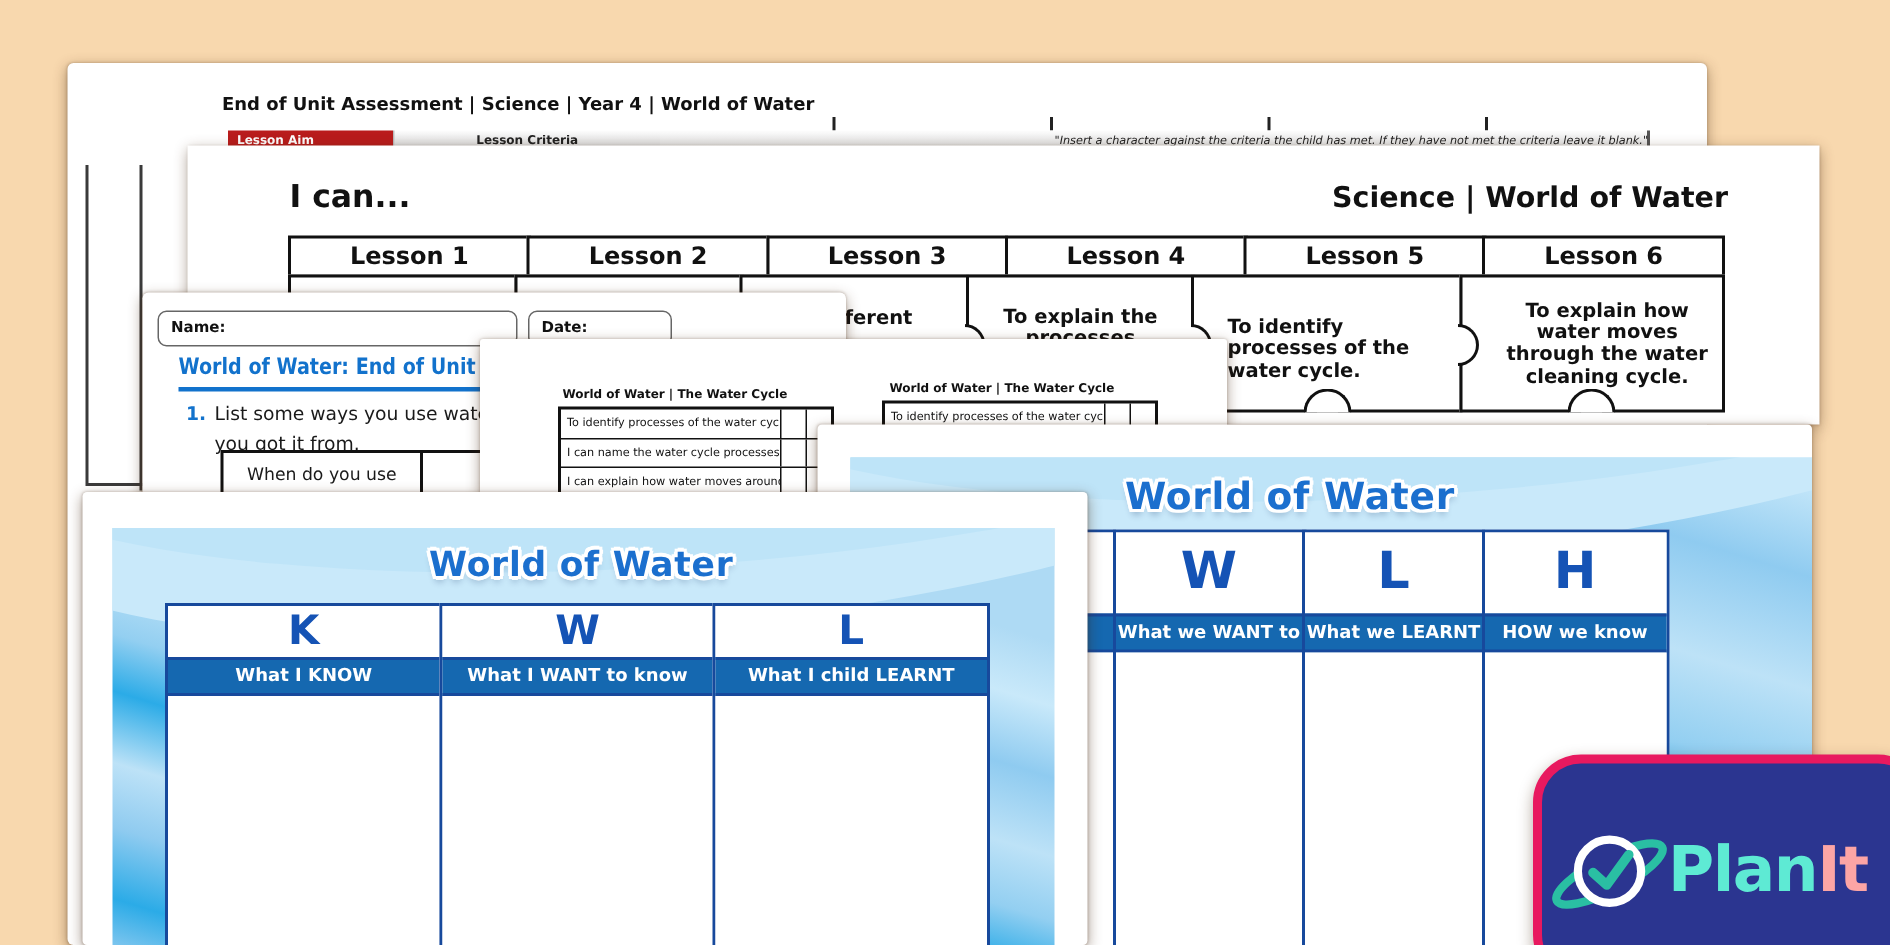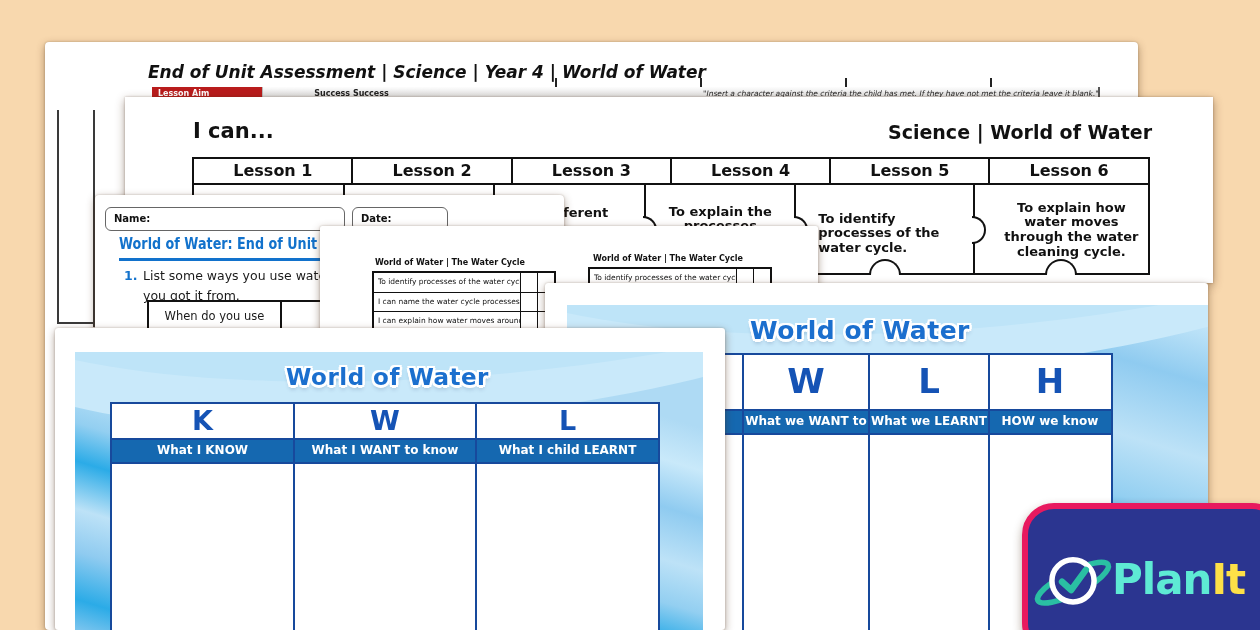--- a/index.html
+++ b/index.html
@@ -8,21 +8,21 @@
     position: relative; width: 1260px; height: 630px;
     background: #f8d8ae; overflow: hidden;
   }
   .sheet {
     position: absolute; background: #fff;
     box-shadow: 0 3px 9px rgba(70,40,15,.45), 0 0 2px rgba(70,40,15,.3);
     border-radius: 4px; overflow: hidden;
   }
   
   #sheetA { left: 45px; top: 42px; width: 1093px; height: 588px; }
-  .a-title { position: absolute; left: 103px; top: 20px; font-size: 17px; font-weight: bold; color: #111; font-style: italic; }
+  .a-title { position: absolute; left: 103px; top: 20px; font-size: 12px; font-weight: bold; color: #111; }
   .a-tab-pink { position: absolute; left: 107px; top: 45px; width: 110px; height: 13px;
     background: #b91c1c; color: #fff; font-size: 8px; font-weight: bold; line-height: 13px; padding-left: 6px; }
   .a-tab-gray { position: absolute; left: 217px; top: 45px; width: 178px; height: 13px;
     background: linear-gradient(#fdfdfd, #d2d2d2); color: #222; font-size: 8px; font-weight: bold;
     line-height: 13px; text-align: center; border-left: 1px solid #bbb; }
   .a-bar-rest { position: absolute; left: 395px; top: 45px; width: 660px; height: 13px;
     background: linear-gradient(#fdfdfd, #d8d8d8); border-right: 2px solid #555; }
   .a-note { position: absolute; left: 263px; top: 2px; font-size: 7.5px; font-style: italic; color: #222; white-space: nowrap; }
   .a-tick { position: absolute; width: 2px; height: 9px; top: 36px; background: #222; }
   .a-line { position: absolute; background: #3a3a3a; }
@@ -103,35 +103,35 @@
   #sheetG .kwl-table { left: 55px; top: 74px; }
   #sheetG .kwl-col { width: 185px; height: 235px; }
   #sheetG .kwl-letter { height: 34px; font-size: 27px; line-height: 33px; }
   #sheetG .kwl-sub { height: 26px; line-height: 21px; }
   
   #logoCard { position: absolute; left: 1022px; top: 503px; width: 262px; height: 152px;
     background: #2b3590; border: 6px solid #e8195f; border-radius: 32px;
     box-shadow: 0 4px 10px rgba(70,40,15,.4); display: flex; align-items: center; padding-left: 12px; }
   .brand { font-size: 42px; font-weight: bold; letter-spacing: -1px; margin-left: 6px; }
   .brand .plan { color: #5eead4; }
-  .brand .it { color: #fde047; }
+  .brand .it { color: #fca5a5; }
 </style>
 </head>
 <body>
 
 <div id="stage">
 
   <div class="sheet" id="sheetA">
     <div class="a-title">End of Unit Assessment | Science | Year 4 | World of Water</div>
     <div class="a-tick" style="left:510px"></div>
     <div class="a-tick" style="left:655px"></div>
     <div class="a-tick" style="left:800px"></div>
     <div class="a-tick" style="left:945px"></div>
     <div class="a-tab-pink">Lesson Aim</div>
-    <div class="a-tab-gray">Success Success</div>
+    <div class="a-tab-gray">Lesson Criteria</div>
     <div class="a-bar-rest">
       <div class="a-note">"Insert a character against the criteria the child has met. If they have not met the criteria leave it blank."</div>
     </div>
     <div class="a-line" style="left:12px;top:68px;width:1.5px;height:212px"></div>
     <div class="a-line" style="left:48px;top:68px;width:1.5px;height:217px"></div>
     <div class="a-line" style="left:12px;top:280px;width:38px;height:1.5px"></div>
   </div>
 
   <div class="sheet" id="sheetB">
     <div class="b-ican">I can...</div>

